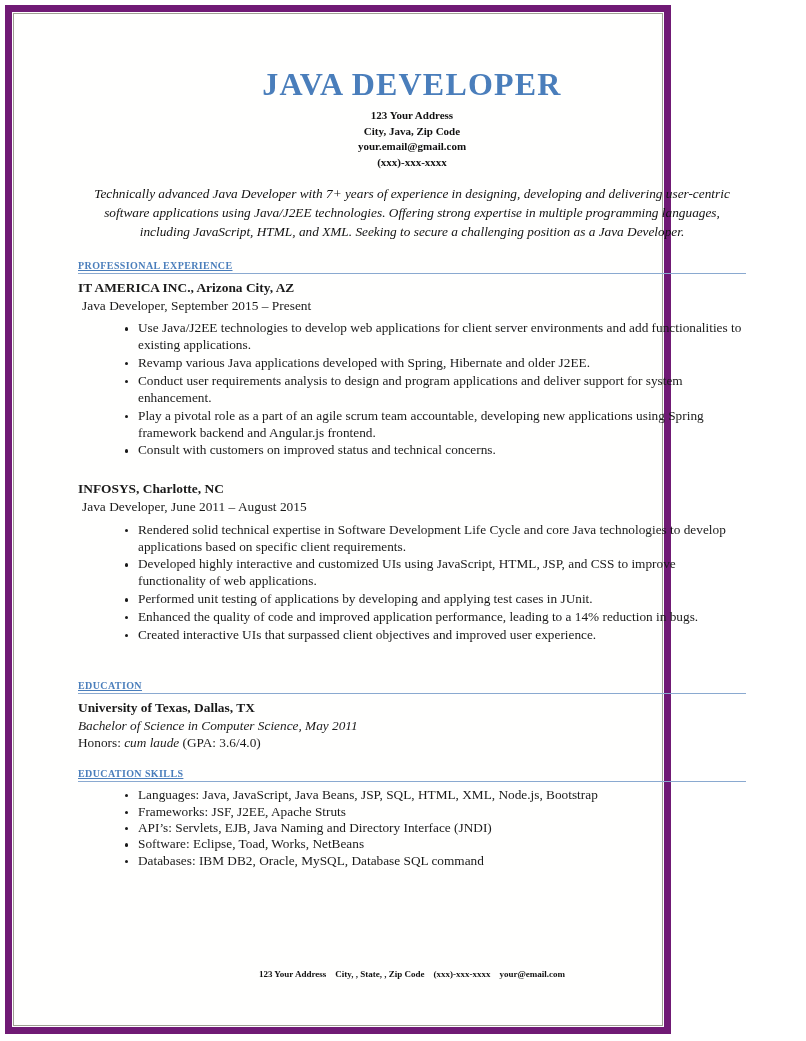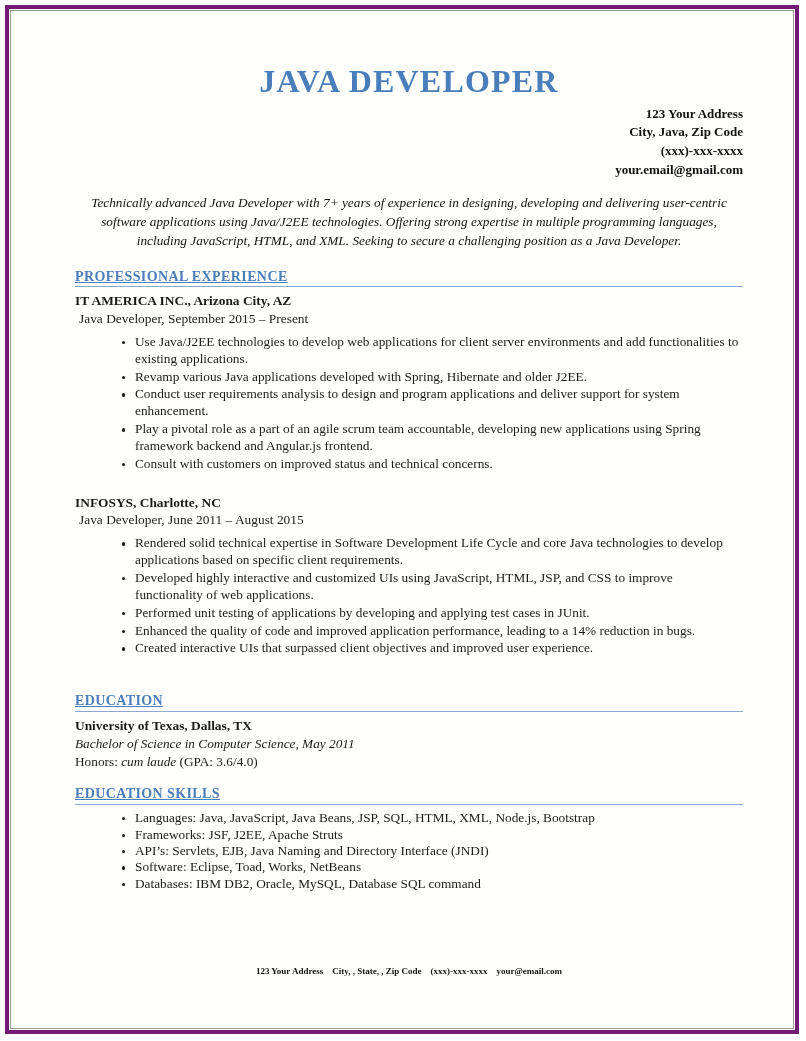--- a/index.html
+++ b/index.html
@@ -12,24 +12,24 @@
     height: 1041px;
     font-family: "Liberation Serif", "DejaVu Serif", serif;
     color: #1a1a1a;
     overflow: hidden;
   }
 
   .page {
     position: absolute;
     left: 5px;
     top: 5px;
-    width: 794px;
+    width: 666px;
     height: 1029px;
     box-sizing: border-box;
-    border: 4px solid #701a75;
+    border: 7px solid #701a75;
     background: #ffffff;
   }
   .page-inner {
     position: absolute;
     left: 1px;
     top: 1px;
     right: 1px;
     bottom: 1px;
     border: 1px solid #9ea092;
     box-sizing: border-box;
@@ -47,42 +47,42 @@
   .resume-title {
     text-align: center;
     color: #4a7ebb;
     font-size: 32px;
     font-weight: bold;
     letter-spacing: 1.2px;
     line-height: 1.05;
     margin: 0 0 6px 0;
   }
   .contact-block {
-    text-align: right;
-    font-size: 13px;
+    text-align: center;
+    font-size: 11px;
     font-weight: bold;
     line-height: 1.45;
     color: #111;
     margin-bottom: 14px;
   }
   .contact-block div { white-space: nowrap; }
 
   .summary {
     text-align: center;
     font-style: italic;
     font-size: 13.3px;
     line-height: 1.42;
     margin: 0 6px 18px 6px;
     color: #111;
   }
 
   
   .section-head {
     color: #4a7ebb;
-    font-size: 14px;
+    font-size: 10px;
     font-weight: bold;
     letter-spacing: 0.4px;
     margin: 0;
     padding: 0;
     line-height: 1.2;
   }
   .section-head span { text-decoration: underline; }
   .section-rule {
     height: 0;
     border-bottom: 1.4px solid #8aa9d0;
@@ -175,22 +175,22 @@
 
 <div class="page">
   <div class="page-inner"></div>
 
   <div class="content">
 
     <h1 class="resume-title">JAVA DEVELOPER</h1>
     <div class="contact-block">
       <div>123 Your Address</div>
       <div>City, Java, Zip Code</div>
+      <div>your.email@gmail.com</div>
       <div>(xxx)-xxx-xxxx</div>
-      <div>your.email@gmail.com</div>
     </div>
 
     <p class="summary">Technically advanced Java Developer with 7+ years of experience in designing, developing and delivering user-centric software applications using Java/J2EE technologies. Offering strong expertise in multiple programming languages, including JavaScript, HTML, and XML. Seeking to secure a challenging position as a Java Developer.</p>
 
     <div class="section-head"><span>PROFESSIONAL EXPERIENCE</span></div>
     <div class="section-rule"></div>
 
     <div class="job-block">
       <div class="job-company">IT AMERICA INC., Arizona City, AZ</div>
       <div class="job-role">Java Developer, September 2015 – Present</div>

